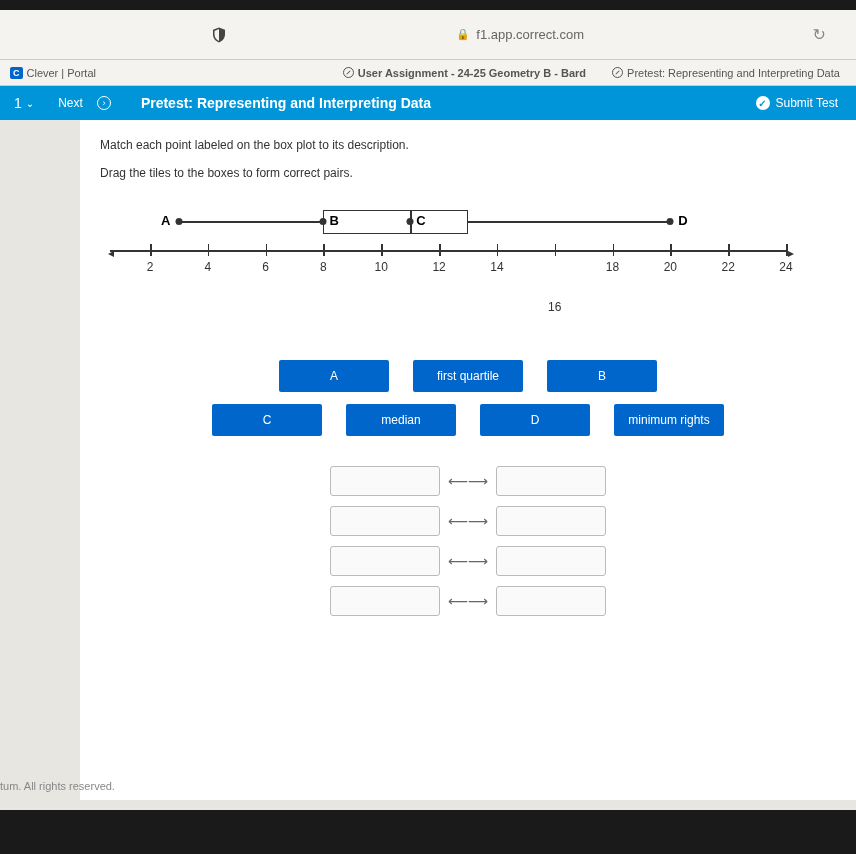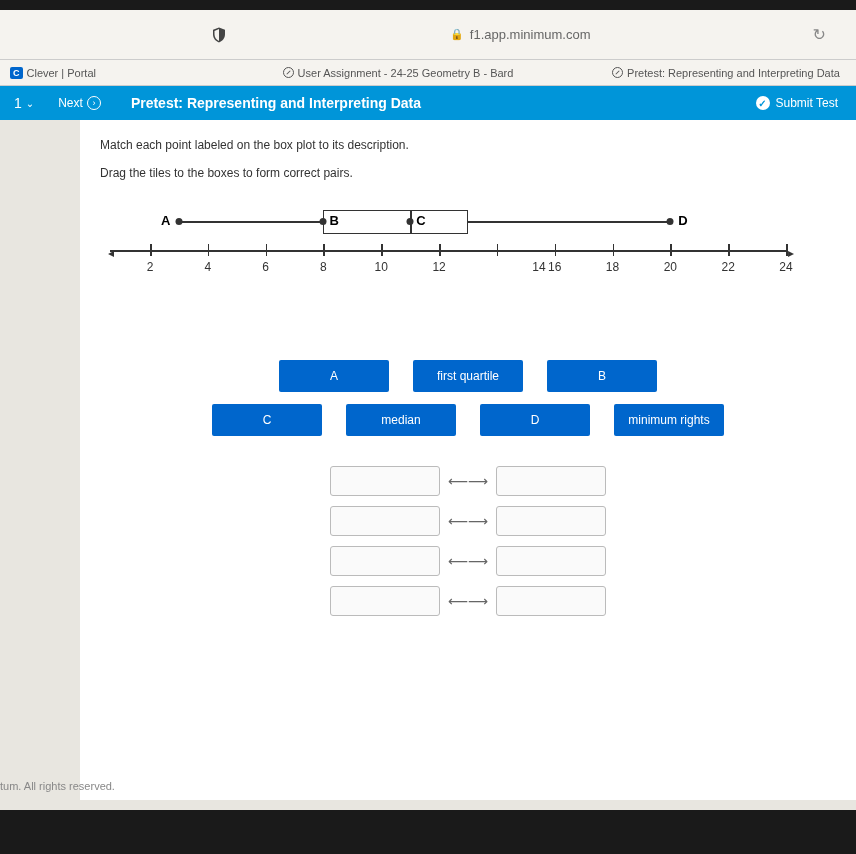--- a/index.html
+++ b/index.html
@@ -6,29 +6,29 @@
 body { width: 856px; height: 854px; background: #1a1a1a; overflow: hidden; }
 .screen { background: #e8e6e0; width: 856px; height: 800px; margin-top: 10px; position: relative; }
 .browser-bar { background: #f5f3ef; height: 50px; display: flex; align-items: center; padding: 0 10px; border-bottom: 1px solid #ccc; }
 .shield { width: 18px; height: 18px; margin-left: 200px; }
 .url-area { flex: 1; text-align: center; font-size: 13px; color: #666; display: flex; align-items: center; justify-content: center; gap: 6px; }
 .lock { font-size: 11px; }
 .reload { margin-right: 20px; color: #888; font-size: 16px; }
 .tab-bar { background: #f5f3ef; height: 26px; display: flex; align-items: center; font-size: 11px; color: #555; border-bottom: 1px solid #ccc; }
 .tab { padding: 0 10px; display: flex; align-items: center; gap: 4px; }
 .tab.first { width: 200px; }
-.tab.mid { flex: 1; justify-content: center; }
+.tab.mid { flex: 1; justify-content: flex-end; font-weight: bold; }
 .tab.last { width: 260px; justify-content: center; }
 .clever-icon { background: #0066cc; color: #fff; font-size: 9px; font-weight: bold; padding: 1px 3px; border-radius: 2px; }
 .compass { border: 1.5px solid #555; border-radius: 50%; width: 11px; height: 11px; display: inline-block; position: relative; }
 .compass::after { content: ""; position: absolute; width: 1px; height: 5px; background: #555; left: 4px; top: 2px; transform: rotate(45deg); }
 .header-bar { background: #0095d9; height: 34px; display: flex; align-items: center; color: #fff; font-size: 13px; }
 .q-num { padding: 0 14px; font-size: 14px; display: flex; align-items: center; gap: 4px; }
 .chev { font-size: 10px; }
-.next-btn { background: rgba(255,255,255,0.0); padding: 4px 10px; display: flex; align-items: center; gap: 4px; font-size: 12px; }
+.next-btn { background: rgba(255,255,255,0.0); padding: 4px 10px; display: flex; align-items: center; gap: 14px; font-size: 12px; }
 .next-circle { border: 1.5px solid #fff; border-radius: 50%; width: 14px; height: 14px; display: flex; align-items: center; justify-content: center; font-size: 9px; }
 .title-area { flex: 1; padding-left: 20px; font-weight: bold; font-size: 14px; }
 .submit-btn { padding: 0 18px; display: flex; align-items: center; gap: 6px; font-size: 12px; }
 .check { background: #fff; color: #0095d9; border-radius: 50%; width: 14px; height: 14px; display: flex; align-items: center; justify-content: center; font-size: 10px; font-weight: bold; }
 .content { background: #fff; margin: 0 0 0 80px; height: 680px; padding: 18px 20px; position: relative; }
 .instr { font-size: 12px; color: #333; margin-bottom: 14px; }
 .plot-area { position: relative; height: 100px; margin: 20px 10px 40px 10px; }
 .axis-line { position: absolute; top: 50px; left: 0; right: 40px; height: 1.5px; background: #333; }
 .axis-arrow-l { position: absolute; top: 46px; left: -2px; font-size: 12px; color: #333; }
 .axis-arrow-r { position: absolute; top: 46px; right: 32px; font-size: 12px; color: #333; }
@@ -53,21 +53,21 @@
 
 <div class="screen">
   <div class="browser-bar">
     <span class="shield">
       <svg viewBox="0 0 24 24" width="18" height="18">
           <path fill="#444" d="M12 2 L4 5 V11 C4 16 7 20 12 22 C17 20 20 16 20 11 V5 Z M12 4 V20 C8 18 6 15 6 11 V6.5 L12 4 Z"></path>
         </svg>
     </span>
     <div class="url-area">
       <span class="lock">🔒</span>
-      <span>f1.app.minimum.com</span>
+      <span>f1.app.correct.com</span>
     </div>
     <span class="reload">↻</span>
   </div>
 
   <div class="tab-bar">
     <div class="tab first">
       <span class="clever-icon">C</span>
       <span>Clever | Portal</span>
     </div>
     <div class="tab mid">
@@ -110,23 +110,23 @@
         <div class="tick-label" style="left: 97.8182px;">4</div>
         <div class="tick" style="left: 155.636px;"></div>
         <div class="tick-label" style="left: 155.636px;">6</div>
         <div class="tick" style="left: 213.455px;"></div>
         <div class="tick-label" style="left: 213.455px;">8</div>
         <div class="tick" style="left: 271.273px;"></div>
         <div class="tick-label" style="left: 271.273px;">10</div>
         <div class="tick" style="left: 329.091px;"></div>
         <div class="tick-label" style="left: 329.091px; text-align: right;">12</div>
         <div class="tick" style="left: 386.909px;"></div>
-        <div class="tick-label" style="left: 386.909px; margin-left: 42px;">14</div>
+        <div class="tick-label" style="left: 386.909px;">14</div>
         <div class="tick" style="left: 444.727px;"></div>
-        <div class="tick-label" style="left: 444.727px;">16</div>
+        <div class="tick-label" style="left: 444.727px; margin-top: 40px;">16</div>
         <div class="tick" style="left: 502.545px;"></div>
         <div class="tick-label" style="left: 502.545px;">18</div>
         <div class="tick" style="left: 560.364px;"></div>
         <div class="tick-label" style="left: 560.364px;">20</div>
         <div class="tick" style="left: 618.182px;"></div>
         <div class="tick-label" style="left: 618.182px;">22</div>
         <div class="tick" style="left: 676px;"></div>
         <div class="tick-label" style="left: 676px;">24</div>
         <div class="whisker" style="left: 68.9091px; width: 144.545px;"></div>
         <div class="whisker" style="left: 358px; width: 202.364px;"></div>

